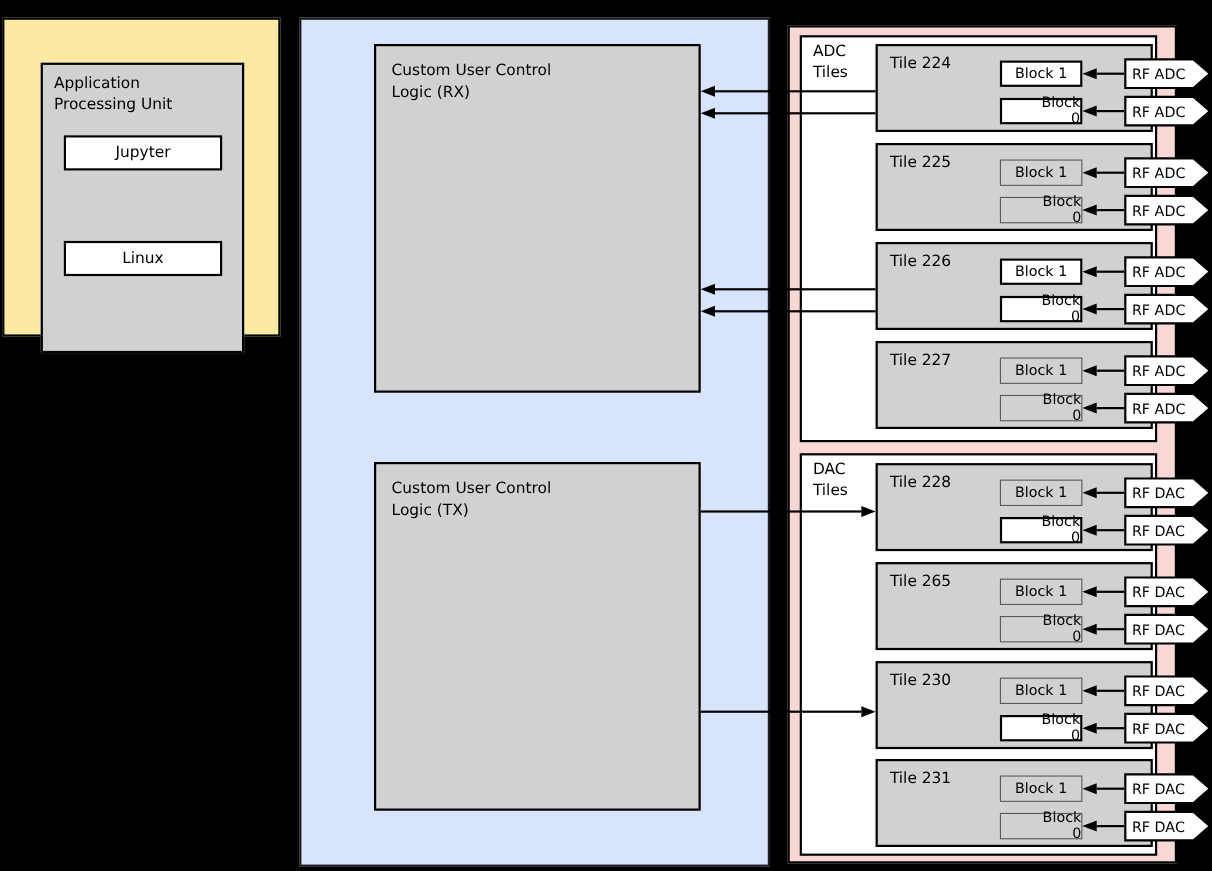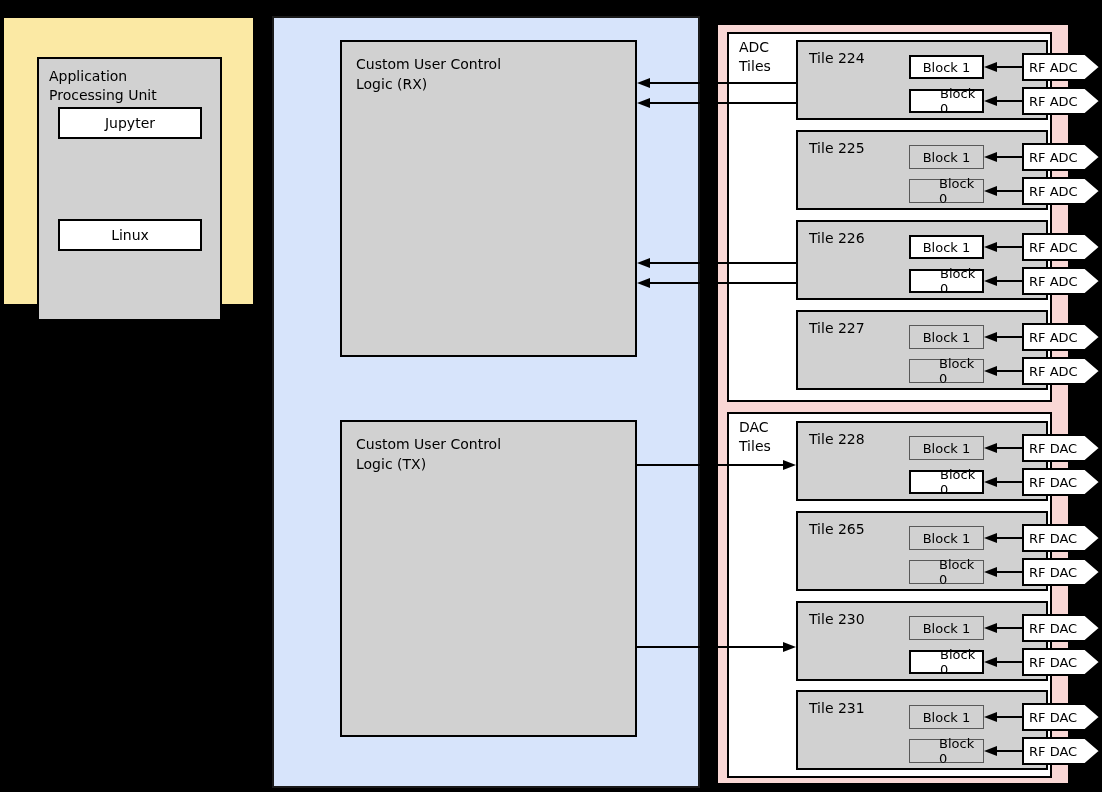--- a/index.html
+++ b/index.html
@@ -10,21 +10,21 @@
   
   .panel-yellow { position:absolute; left:2px; top:16px; width:253px; height:290px;
                   background:#FBE9A4; border:2px solid #000; }
   .apu-box { position:absolute; left:33px; top:39px; width:185px; height:264px;
              background:#D1D1D1; border:2px solid #000; }
   .apu-title { position:absolute; left:10px; top:8px; width:140px;
                font-size:14px; line-height:19px; }
   .apu-item { position:absolute; left:19px; width:144px; height:32px;
               background:#fff; border:2px solid #000; text-align:center;
               font-size:14px; line-height:28px; }
-  .apu-i0 { top:48px;text-align:center; } .apu-i1 { top:110px; } .apu-i2 { top:160px; }
+  .apu-i0 { top:64px;text-align:center; } .apu-i1 { top:110px; } .apu-i2 { top:160px; }
 
   
   .panel-blue { position:absolute; left:272px; top:16px; width:428px; height:772px;
                 background:#D7E4FB; border:2px solid #1a1a1a; }
   .logic-box { position:absolute; left:340px; width:297px; height:317px;
                background:#D1D1D1; border:2px solid #000; }
   .logic-rx { top:40px; } .logic-tx { top:420px; }
   .logic-label { margin:12px 0 0 14px; width:180px; font-size:14px; line-height:20px; }
 
   
@@ -32,21 +32,21 @@
                 background:#F9D7D5; border:2px solid #000; }
   .white-sec { position:absolute; left:727px; width:325px; background:#fff;
                border:2px solid #000; }
   .sec-adc { top:32px; height:370px; } .sec-dac { top:412px; height:366px; }
   .group-label { position:absolute; left:739px; width:48px;
                  font-size:14px; line-height:19px; z-index:2; }
   .glabel-adc { top:38px; } .glabel-dac { top:418px; }
 
   
   .tile { position:absolute; left:796px; width:252px; height:80px;
-          background:#D1D1D1; border:2px solid #000; z-index:3; }
+          background:#D1D1D1; border:2px solid #000; z-index:3;text-align:right; }
   .tile-label { position:absolute; left:11px; top:8px; font-size:14px; }
   .block { position:absolute; left:111px; width:75px; height:24px;
            background:#D1D1D1; border:1px solid #595959;
            display:flex; align-items:center; justify-content:center; font-size:13px; }
   .block.active { background:#fff; border:2px solid #000; }
   .blk-r1 { top:13px; } .blk-r0 { top:47px;padding-left:29px; }
   .conn { position:absolute; left:199px; width:25px; height:2px; background:#000; }
   .conn-r1 { top:24px; } .conn-r0 { top:58px; }
   .ah-left { position:absolute; left:186px; width:0; height:0;
              border-right:13px solid #000; border-top:5px solid transparent;

